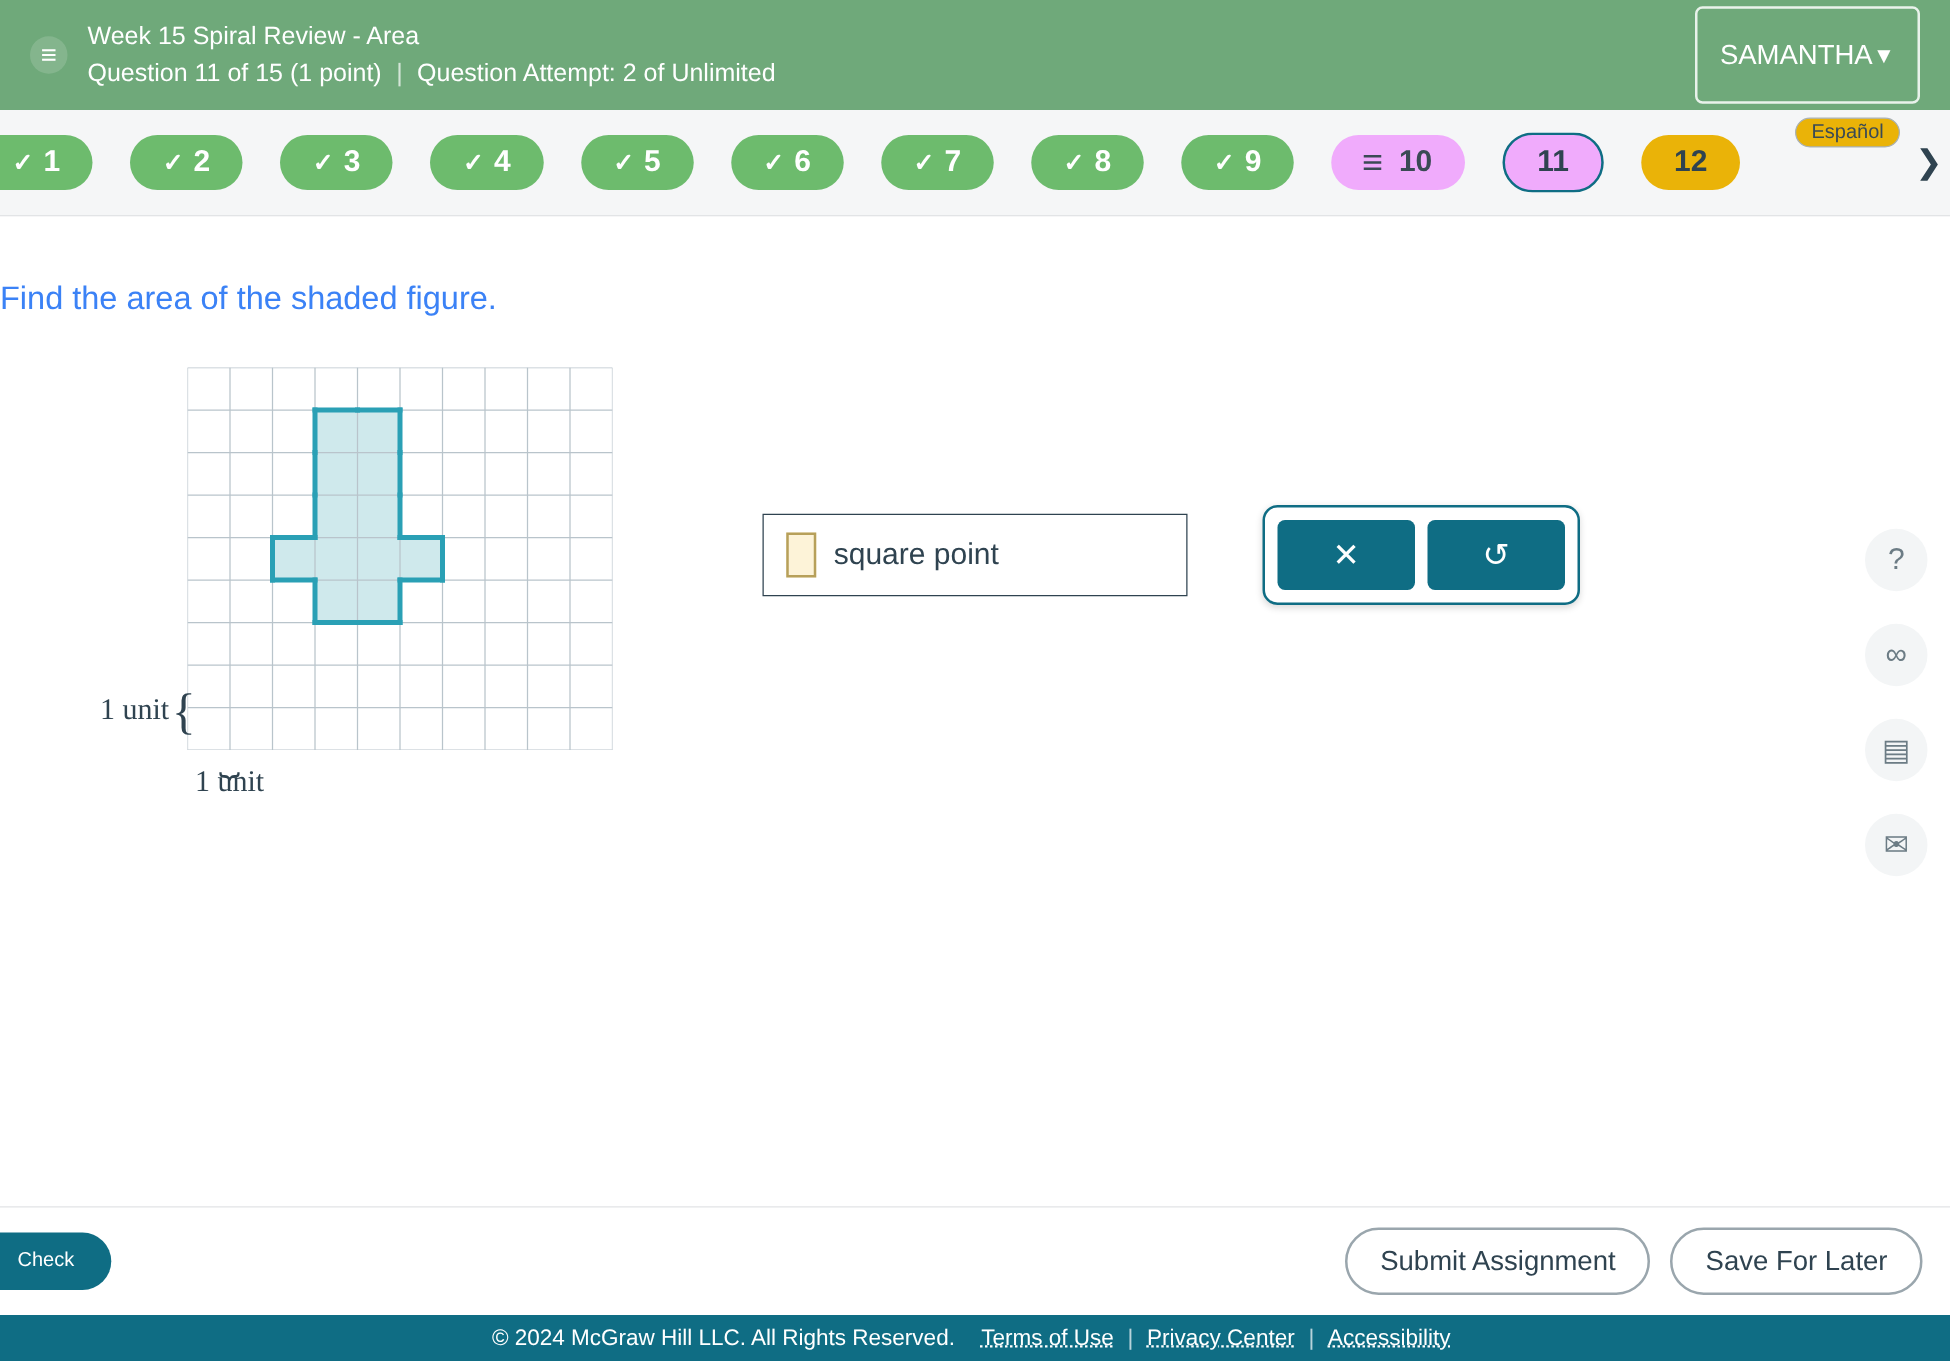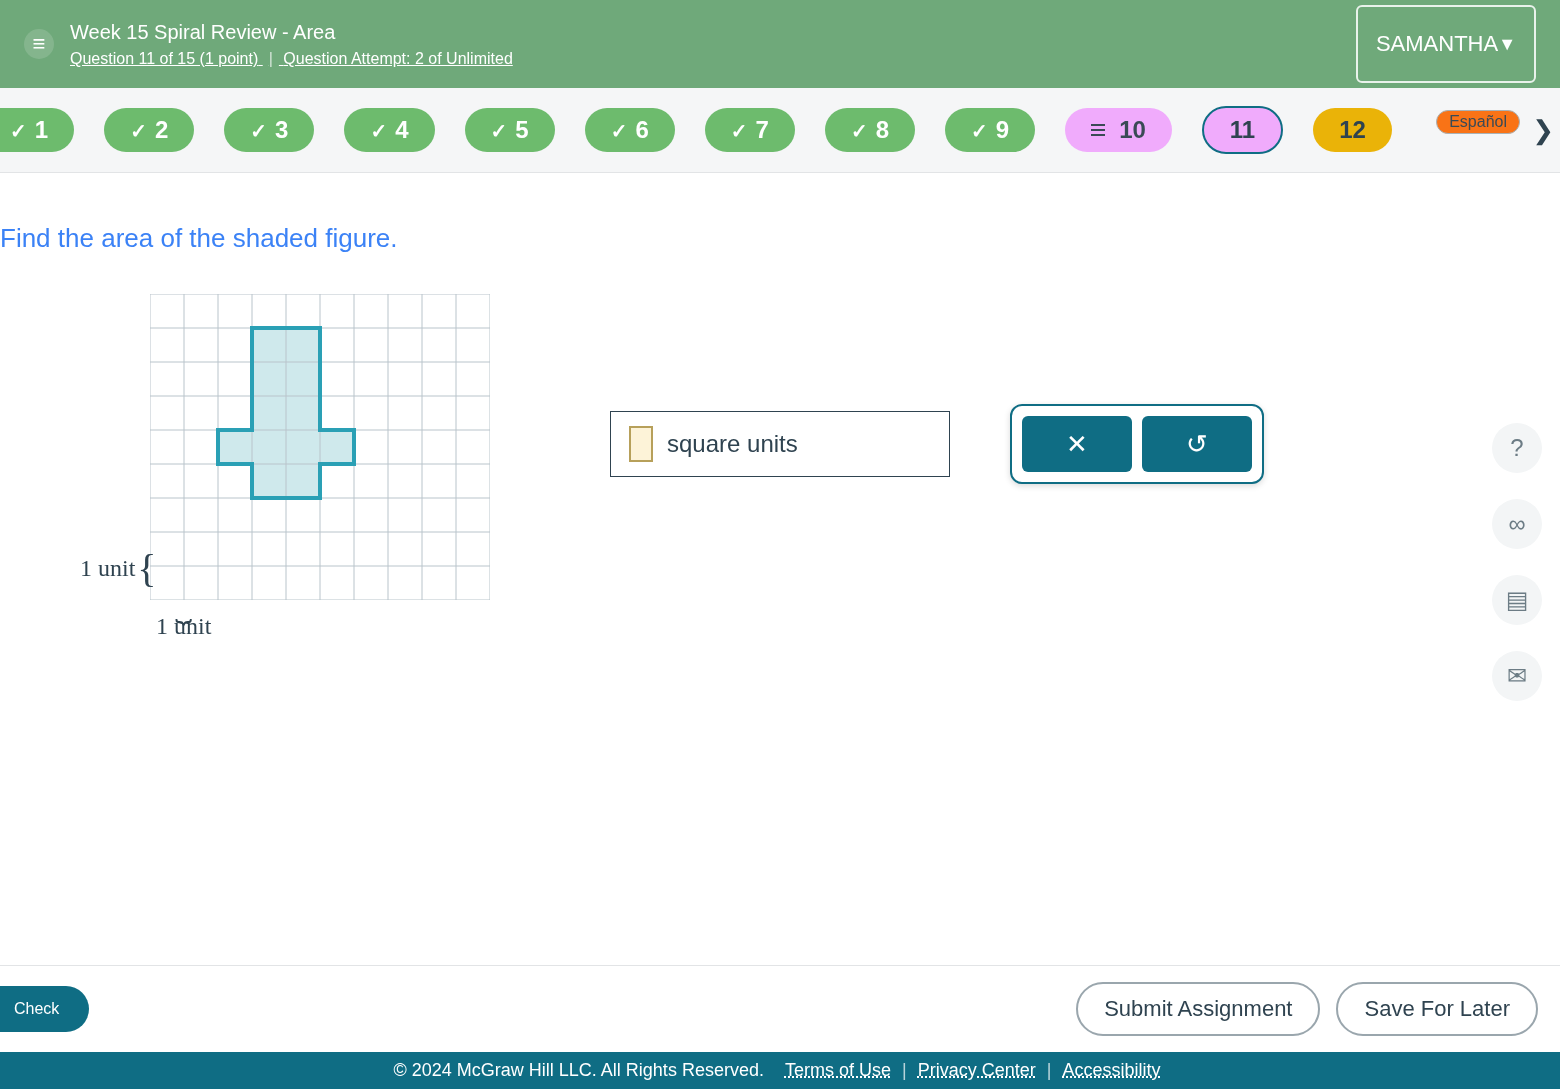--- a/index.html
+++ b/index.html
@@ -23,21 +23,21 @@
   }
   .header-left { display: flex; align-items: center; gap: 16px; }
   .menu-icon {
     width: 30px; height: 30px; border-radius:50%;
     background: rgba(255,255,255,0.15);
     display:flex; align-items:center; justify-content:center;
     font-size: 22px; color:#fff; font-weight:bold;
   }
   .title-block { line-height: 1.5; }
   .assignment-title { font-size: 20px; font-weight: 500; }
-  .question-meta { font-size: 16px; text-decoration: underline; }
+  .question-meta { font-size: 20px; }
   .sep { opacity: 0.7; padding: 0 6px; }
   .user-btn {
     border: 2px solid rgba(255,255,255,0.85);
     border-radius: 6px;
     padding: 24px 18px;
     color:#fff;
     font-size: 22px;
     display:flex; align-items:center; gap:0;
     background: transparent;
     cursor:pointer;
@@ -74,24 +74,24 @@
   .pill.partial { background:#f0abfc; color:#3a4a55;justify-content:flex-end; }
   .pill.current {
     background:#f0abfc; color:#2f4350;
     border: 2.5px solid #0f6d84;
   }
   .pill.future { background:#eab308; color:#2f4350; }
   .check-icon::before { content:"✓"; font-size:20px; }
   .lines-icon { display:inline-flex; flex-direction:column; gap:3px; margin-right:6px;}
   .lines-icon span { display:block; width:14px; height:2px; background:#3a4a55; }
   .espanol {
-    position:absolute; top:22px; right:40px;
+    position:absolute; top:6px; right:40px;
     border:1.5px solid #a9b2b7; border-radius:999px;
     padding:2px 12px; font-size:16px; color:#3a4a55;
-    background:#f97316;
+    background:#eab308;
   }
   .nav-next {
     position:absolute; right:6px; top:50%; transform:translateY(-50%);
     font-size:26px; color:#2f4350; cursor:pointer;
   }
 
   .content {
     padding: 50px 30px 0 0;
     position: relative;
     height: 770px;
@@ -330,21 +330,21 @@
       </div>
       <div class="unit-bottom">
         <span class="brace-h">⏟</span>
         <span>1 unit</span>
       </div>
     </div>
 
     <div class="answer-row">
       <div class="answer-box">
         <div class="num-input"></div>
-        <span>square units</span>
+        <span>square point</span>
       </div>
       <div class="tool-box">
         <button class="tool-btn">
           <span>✕</span>
         </button>
         <button class="tool-btn">
           <span>↺</span>
         </button>
       </div>
     </div>

